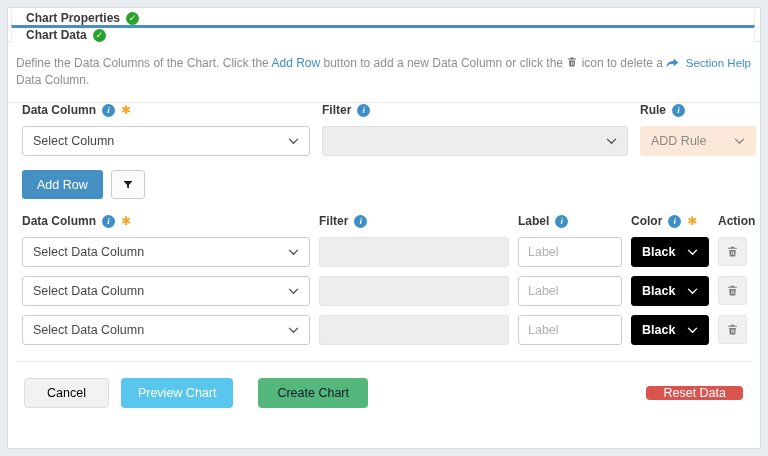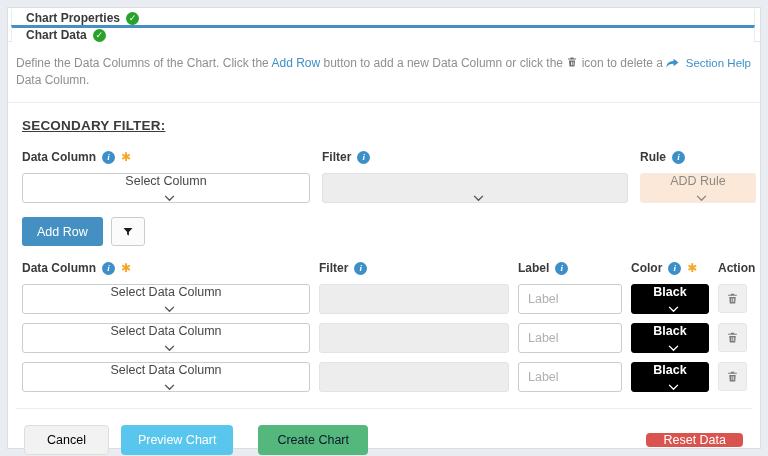--- a/index.html
+++ b/index.html
@@ -85,21 +85,21 @@
     font-family: "Liberation Serif", serif; font-style: italic;
     display: inline-block;
   }
   .req-star { color: #f5a623; font-size: 12px; line-height: 12px; }
   .ctrl-row { margin-bottom: 9px; }
   .select {
     height: 30px; background: #fff;
     border: 1px solid #cccccc; border-radius: 3px;
     display: flex; align-items: center; justify-content: space-between;
     padding: 0 10px; font-size: 12.5px; color: #474747; cursor: pointer;
-    overflow: hidden; white-space: nowrap; flex-direction: column;
+    overflow: hidden; white-space: nowrap;
   }
   .select .chev { flex: none; margin-left: 6px; }
   .select.disabled {
     background: #ededed; border-color: #e0e0e0; color: #999; cursor: default;
   }
   .select.rule {
     background: #fce8d8; border-color: #fce8d8; color: #8a8a84;
   }
   .select.black {
     background: #000; border-color: #000; color: #fff; font-weight: bold;
@@ -168,21 +168,20 @@
     <div class="section-help">
       <svg width="13" height="11" viewBox="0 0 24 20" fill="#3d8fc7">
           <path d="M14 1l9 7-9 7v-4.4C7.5 10.6 3.6 12.6 1 17 1 9.5 6 5.6 14 5.3V1z"></path>
         </svg>
       <span>Section Help</span>
     </div>
   </div>
 
   <div class="content">
 
-    <div class="section-heading">SECONDARY FILTER:</div>
 
     <div class="grid1">
       <div class="field-label">
         <span>Data Column</span>
         <span class="info-icon">i</span>
         <span class="req-star">✱</span>
       </div>
       <div class="field-label">
         <span>Filter</span>
         <span class="info-icon">i</span>

